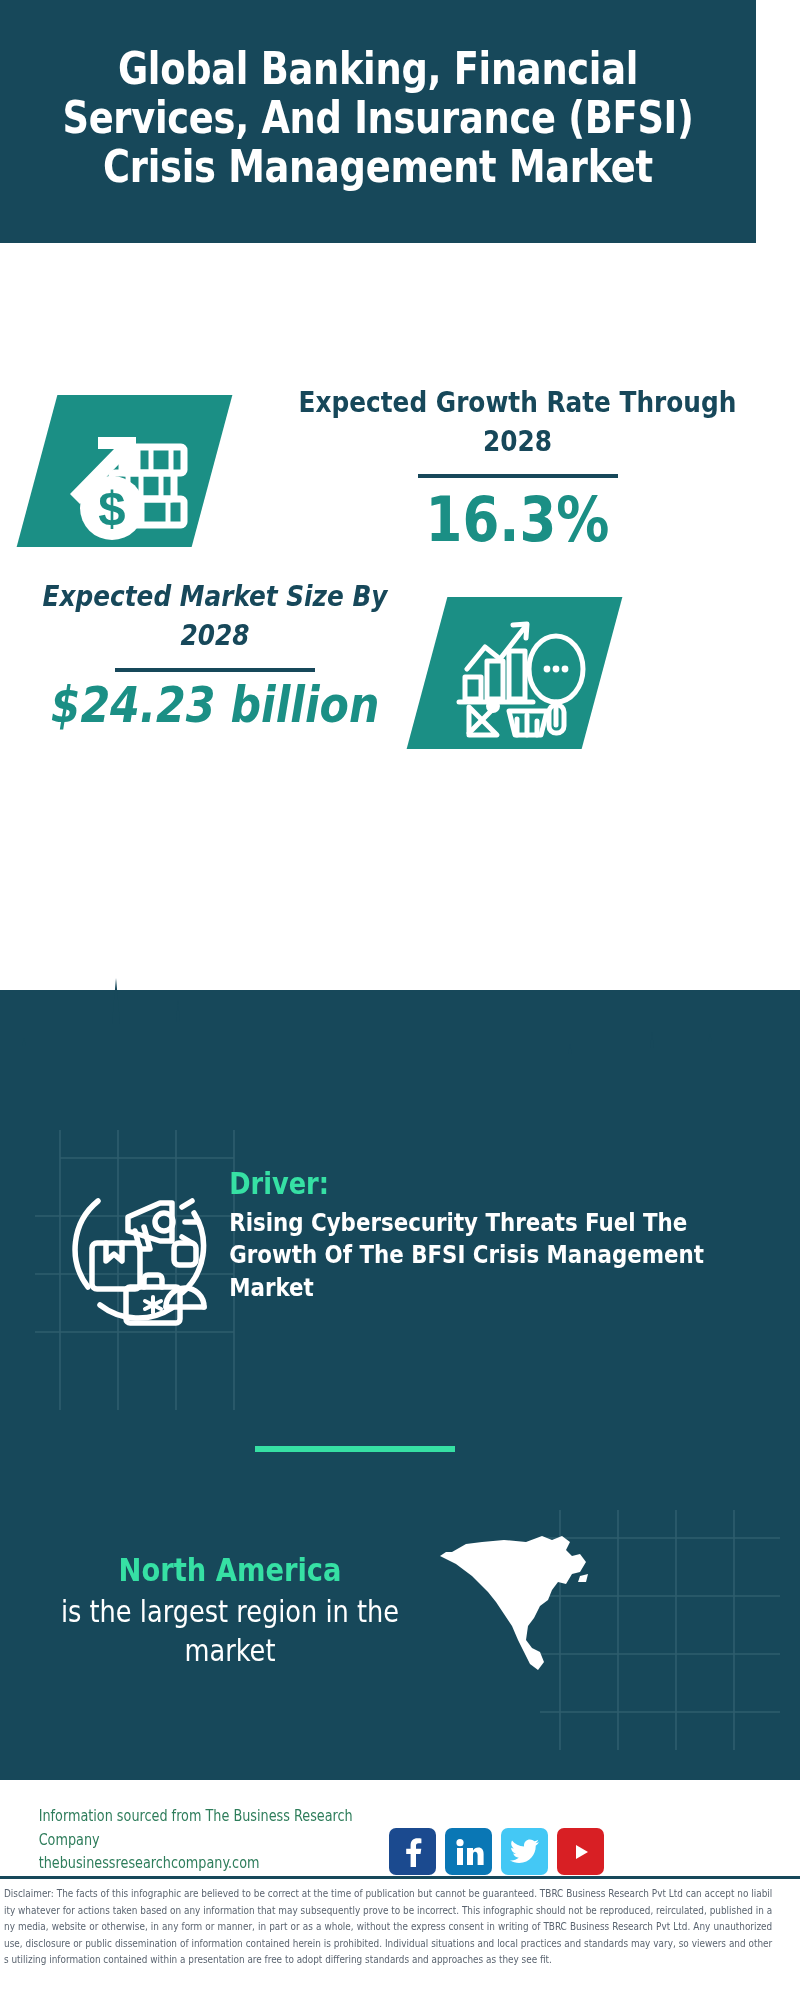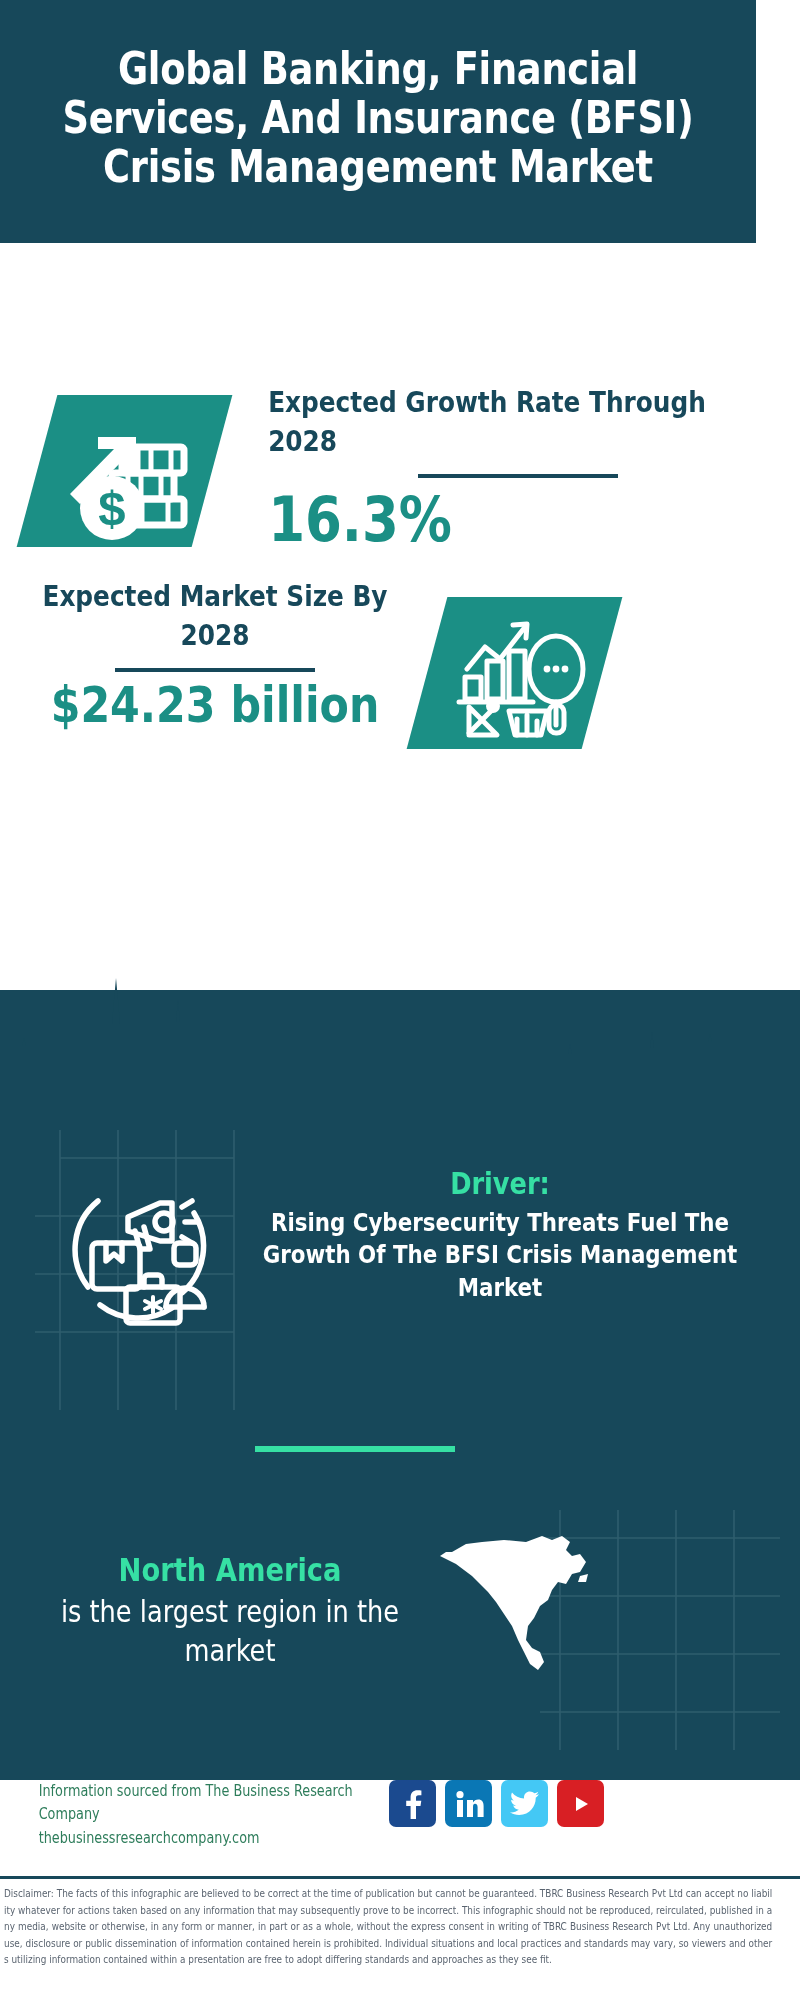--- a/index.html
+++ b/index.html
@@ -39,20 +39,21 @@
     width:175px; height:152px;
     background:#1b8f85;
     transform:skewX(-15deg);
   }
   .icon-money {
     position:absolute; left:50px; top:158px;
     width:155px; height:140px;
   }
   .stat1-text {
     position:absolute; left:255px; top:140px; width:525px;
+    text-align:center;
   }
   .stat-label {
     color:#17485a;
     font-family:"DejaVu Sans Condensed","Liberation Sans Narrow","Liberation Sans",sans-serif;
     font-weight:bold;
     font-size:29px;
     line-height:1.33;
     transform:scaleX(0.95);
   }
   .stat-rule {
@@ -62,21 +63,21 @@
   .stat-value {
     color:#1b8f85;
     font-family:"DejaVu Sans Condensed","Liberation Sans Narrow","Liberation Sans",sans-serif;
     font-weight:bold;
     font-size:62px;
     line-height:1.1;
     transform:scaleX(0.95);
   }
 
   
-  .stat2 { position:absolute; left:0; top:545px; width:800px; height:250px; }
+  .stat2 { position:absolute; left:0; top:545px; width:800px; height:250px;font-style:italic; }
   .para-right {
     position:absolute; left:427px; top:52px;
     width:175px; height:152px;
     background:#1b8f85;
     transform:skewX(-15deg);
   }
   .icon-analysis {
     position:absolute; left:455px; top:62px;
     width:135px; height:132px;
   }
@@ -106,21 +107,21 @@
   .gridlines { position:absolute; inset:0; }
 
   
   .driver {
     position:absolute; left:0; top:1130px; width:800px; height:230px;
   }
   .driver-icon-wrap {
     position:absolute; left:40px; top:25px; width:175px; height:175px;
   }
   .driver-text {
-    position:absolute; left:215px; top:35px; width:570px; text-align:center;
+    position:absolute; left:215px; top:35px; width:570px; text-align:left;
   }
   .driver-title {
     color:#36e0a4;
     font-family:"DejaVu Sans Condensed","Liberation Sans Narrow","Liberation Sans",sans-serif;
     font-weight:bold; font-size:30px; line-height:1.25;
     transform:scaleX(0.95);
     margin-bottom:4px;
   }
   .driver-body {
     color:#ffffff;
@@ -152,21 +153,21 @@
     font-weight:normal; font-size:30px; line-height:1.3;
     transform:scaleX(0.95);
     margin-top:2px;
   }
   .region-map-wrap { position:absolute; left:430px; top:32px; width:190px; height:180px; }
 
   
   .footer {
     position:absolute; left:0; top:1780px; width:800px; height:95px;
     background:#ffffff;
-    display:flex; align-items:flex-start;
+    display:flex; align-items:flex-end;
   }
   .footer-text {
     margin-left:30px; width:345px;
     color:#2e7d5b;
     font-family:"DejaVu Sans Condensed","Liberation Sans Narrow","Liberation Sans",sans-serif;
     font-size:15px; line-height:1.55;
     transform:scaleX(0.95);
   }
   .socials { display:flex; gap:9px; margin-left:14px; }
   .social {

